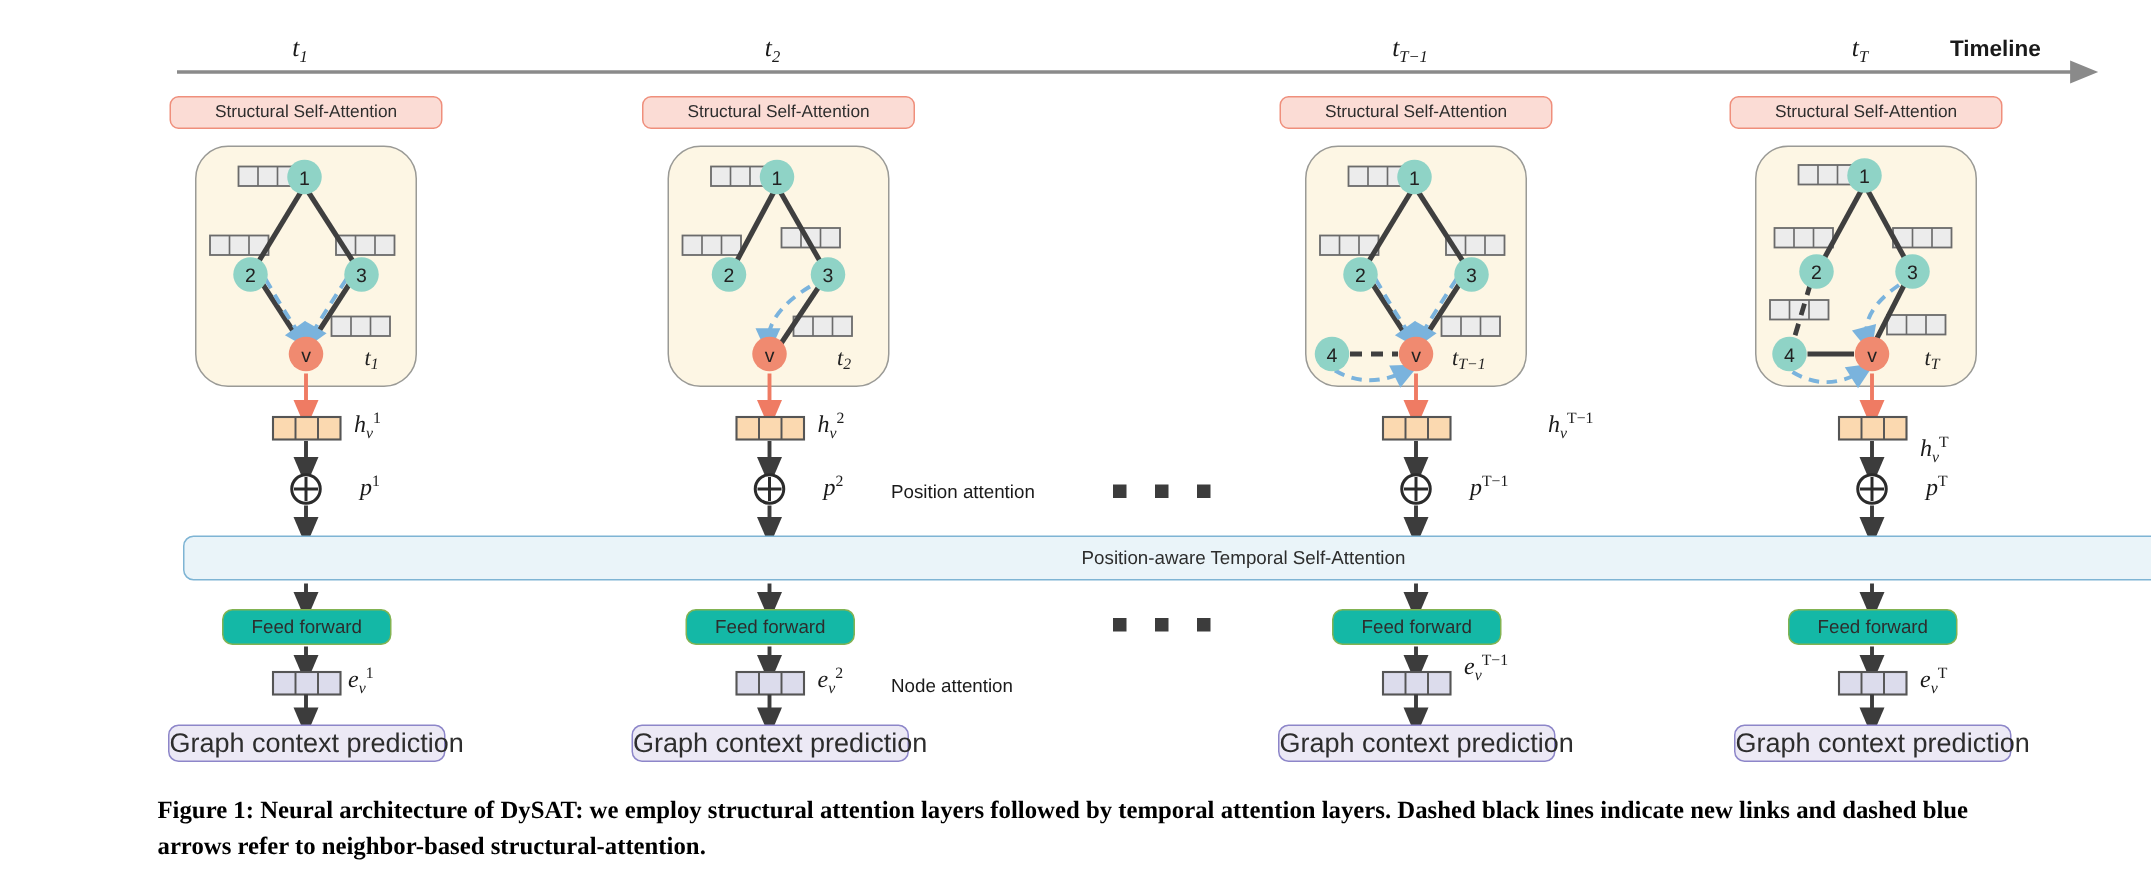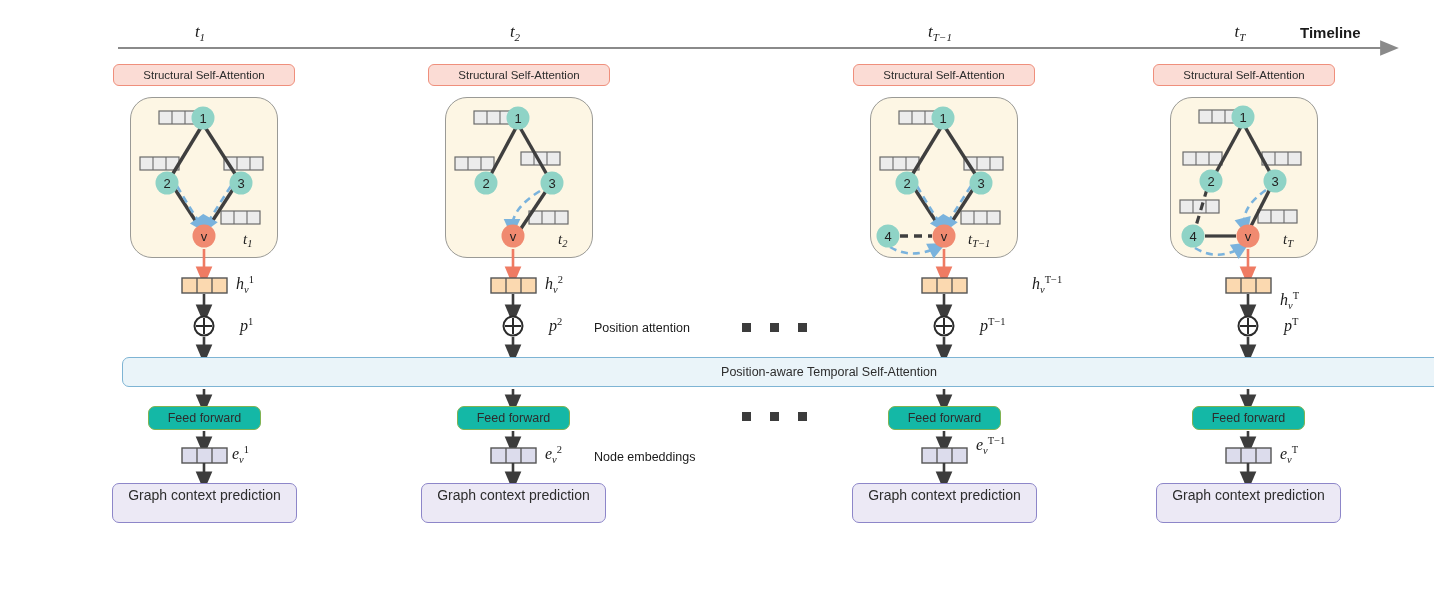--- a/index.html
+++ b/index.html
@@ -25,21 +25,21 @@
 
   .plain{font-family:"Liberation Sans",sans-serif;font-size:12.5px;color:#1a1a1a;white-space:nowrap;}
 
   .tsa-bar{box-sizing:border-box;border:1.3px solid #7eb4d4;background:#eaf4f9;border-radius:7px;
            height:30px;line-height:28px;text-align:center;font-size:12.5px;color:#2d2d2d;}
 
   .ff-box{box-sizing:border-box;border:1.4px solid #82b352;background:#14b8a6;border-radius:7px;
           height:24px;line-height:22px;text-align:center;font-size:12.5px;color:#2d2d2d;white-space:nowrap;}
 
   .gcp-box{box-sizing:border-box;border:1.4px solid #8d86c9;background:#ece9f5;border-radius:7px;
-           height:40px;line-height:23px;text-align:center;font-size:14px;color:#2d2d2d;white-space:nowrap;}
+           height:25px;line-height:23px;text-align:center;font-size:18px;color:#2d2d2d;white-space:nowrap;}
 
   .dot{background:#3c3c3c;width:9px;height:9px;}
 
   .caption{position:absolute;left:105px;top:528px;width:1250px;
            font-family:"Liberation Serif",serif;font-weight:bold;font-size:16.5px;line-height:24px;color:#000;}
 </style>
 </head>
 <body>
 
 <div id="fig">
@@ -358,21 +358,21 @@
   <div class="abs mathlab" style="left:549px;top:316px;">p<sup>2</sup></div>
   <div class="abs mathlab" style="left:980px;top:316px;">p<sup>T−1</sup></div>
   <div class="abs mathlab" style="left:1284px;top:316px;">p<sup>T</sup></div>
 
   <div class="abs mathlab" style="left:232px;top:444px;">e<sub>v</sub><sup>1</sup></div>
   <div class="abs mathlab" style="left:545px;top:444px;">e<sub>v</sub><sup>2</sup></div>
   <div class="abs mathlab" style="left:976px;top:435px;">e<sub>v</sub><sup>T−1</sup></div>
   <div class="abs mathlab" style="left:1280px;top:444px;">e<sub>v</sub><sup>T</sup></div>
 
   <div class="abs plain" style="left:594px;top:321px;">Position attention</div>
-  <div class="abs plain" style="left:594px;top:450px;">Node embeddings</div>
+  <div class="abs plain" style="left:594px;top:450px;">Node attention</div>
 
   <div class="abs dot" style="left:742px;top:323px;"></div>
   <div class="abs dot" style="left:770px;top:323px;"></div>
   <div class="abs dot" style="left:798px;top:323px;"></div>
 
   <div class="abs dot" style="left:742px;top:412px;"></div>
   <div class="abs dot" style="left:770px;top:412px;"></div>
   <div class="abs dot" style="left:798px;top:412px;"></div>
 
   <div class="abs tsa-bar" style="left:122px;top:357px;width:1414px;">Position-aware Temporal Self-Attention</div>
@@ -380,14 +380,15 @@
   <div class="abs ff-box" style="left:148px;top:406px;width:113px;">Feed forward</div>
   <div class="abs ff-box" style="left:457px;top:406px;width:113px;">Feed forward</div>
   <div class="abs ff-box" style="left:888px;top:406px;width:113px;">Feed forward</div>
   <div class="abs ff-box" style="left:1192px;top:406px;width:113px;">Feed forward</div>
 
   <div class="abs gcp-box" style="left:112px;top:483px;width:185px;">Graph  context  prediction</div>
   <div class="abs gcp-box" style="left:421px;top:483px;width:185px;">Graph  context  prediction</div>
   <div class="abs gcp-box" style="left:852px;top:483px;width:185px;">Graph  context  prediction</div>
   <div class="abs gcp-box" style="left:1156px;top:483px;width:185px;">Graph  context  prediction</div>
 
+  <div class="caption">Figure 1: Neural architecture of DySAT: we employ structural attention layers followed by temporal attention layers. Dashed black lines indicate new links and dashed blue arrows refer to neighbor-based structural-attention.</div>
 
 </div>
 
 </body></html>

